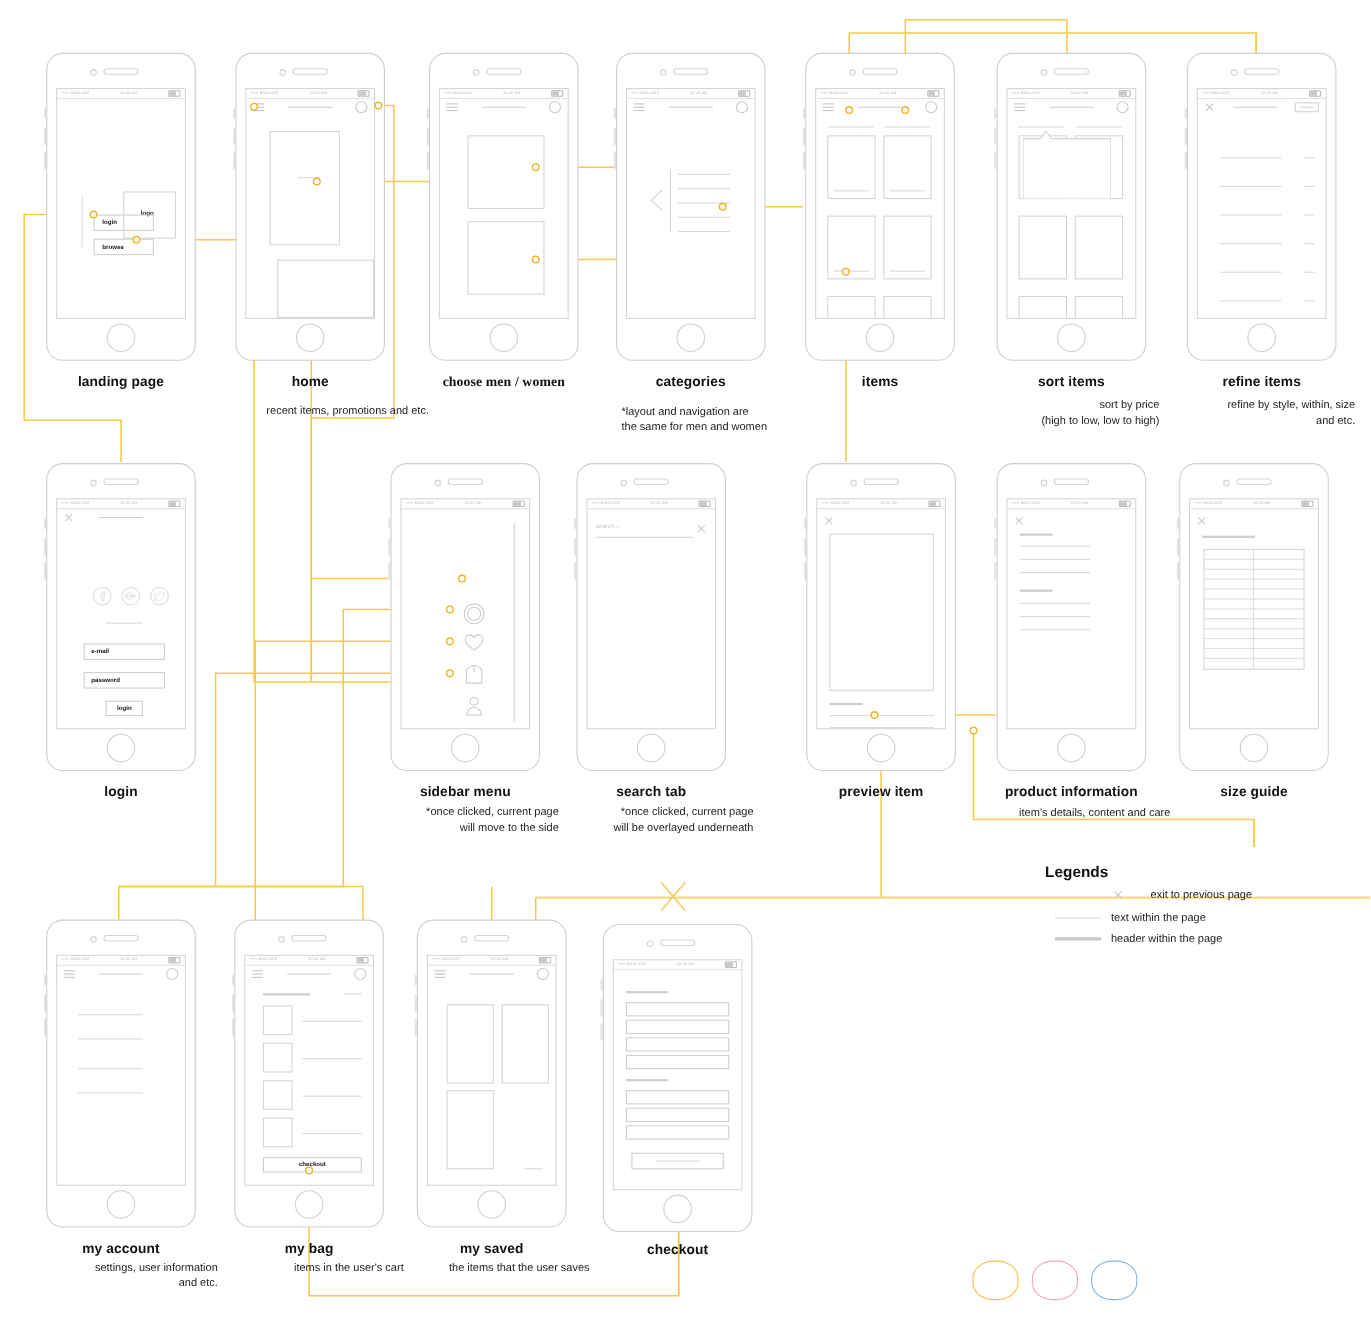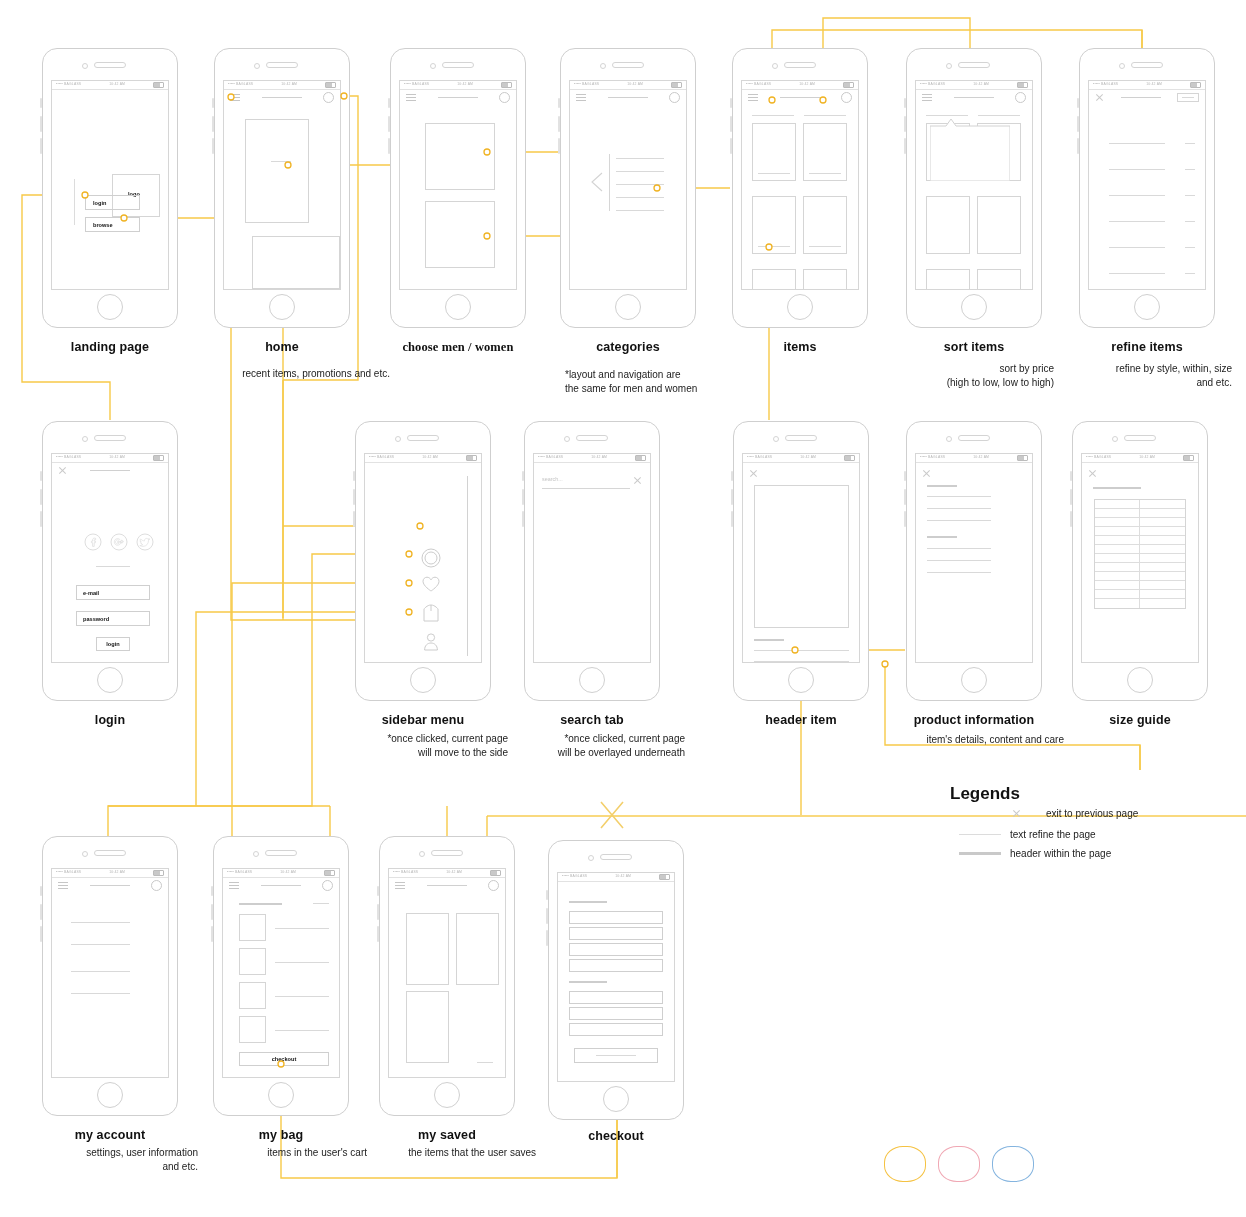--- a/index.html
+++ b/index.html
@@ -93,21 +93,21 @@
     font-size:12.5px;font-weight:bold;color:#111;letter-spacing:.1px;
   }
   .subcap{
     position:absolute;text-align:right;
     font-size:10px;color:#222;line-height:1.35;letter-spacing:0;
   }
   .note{
     position:absolute;font-size:10px;color:#222;line-height:1.35;
   }
   
-  .legend-title{position:absolute;font-size:17px;font-weight:bold;color:#111;}
+  .legend-title{position:absolute;font-size:14px;font-weight:bold;color:#111;}
   .legend-row{position:absolute;display:flex;align-items:center;}
   .legend-label{font-size:10px;color:#222;}
   .lg-x{position:relative;width:9px;height:9px;}
   .lg-x:before,.lg-x:after{content:"";position:absolute;left:0;top:4px;
       width:9px;height:1px;background:#c8c8c8;}
   .lg-x:before{transform:rotate(45deg);}
   .lg-x:after{transform:rotate(-45deg);}
   .lg-thin{width:42px;height:1.1px;background:#dcdcdc;}
   .lg-thick{width:42px;height:2.6px;background:#c9c9c9;}
 
@@ -564,21 +564,21 @@
         <span class="sb-txt">10:42 AM</span>
         <div class="sb-batt"></div>
       </div>
       <div class="closex" style="position:absolute;left:6px;top:15px;"></div>
       <div class="box" style="position:absolute;left:11px;top:31px;width:95px;height:143px;"></div>
       <div class="ln-hdr" style="position:absolute;left:11px;top:185px;width:30px;"></div>
       <div class="ln" style="position:absolute;left:11px;top:196px;width:95px;"></div>
       <div class="ln" style="position:absolute;left:11px;top:207px;width:95px;"></div>
     </div>
   </div>
-  <div class="caption" style="left:721px;top:713px;width:160px;">header item</div>
+  <div class="caption" style="left:721px;top:713px;width:160px;">preview item</div>
 
   <div class="phone" style="left:906px;top:421px;width:136px;height:280px;">
     <div class="body"></div>
       <div class="cam"></div>
       <div class="spk"></div>
     <div class="side-btn" style="top:50px;height:10px;"></div>
     <div class="side-btn" style="top:68px;height:16px;"></div>
     <div class="side-btn" style="top:90px;height:16px;"></div>
     <div class="home-btn"></div>
     <div class="screen">
@@ -675,21 +675,21 @@
   <div class="legend-row" style="left:986px;top:808px;">
     <div style="width:60px;display:flex;justify-content:center;">
         <div class="lg-x"></div>
       </div>
     <span class="legend-label">exit to previous page</span>
   </div>
   <div class="legend-row" style="left:950px;top:829px;">
     <div style="width:60px;display:flex;justify-content:center;">
         <div class="lg-thin"></div>
       </div>
-    <span class="legend-label">text refine the page</span>
+    <span class="legend-label">text within the page</span>
   </div>
   <div class="legend-row" style="left:950px;top:848px;">
     <div style="width:60px;display:flex;justify-content:center;">
         <div class="lg-thick"></div>
       </div>
     <span class="legend-label">header within the page</span>
   </div>
 
   <div class="phone" style="left:42px;top:836px;width:136px;height:280px;">
     <div class="body"></div>

